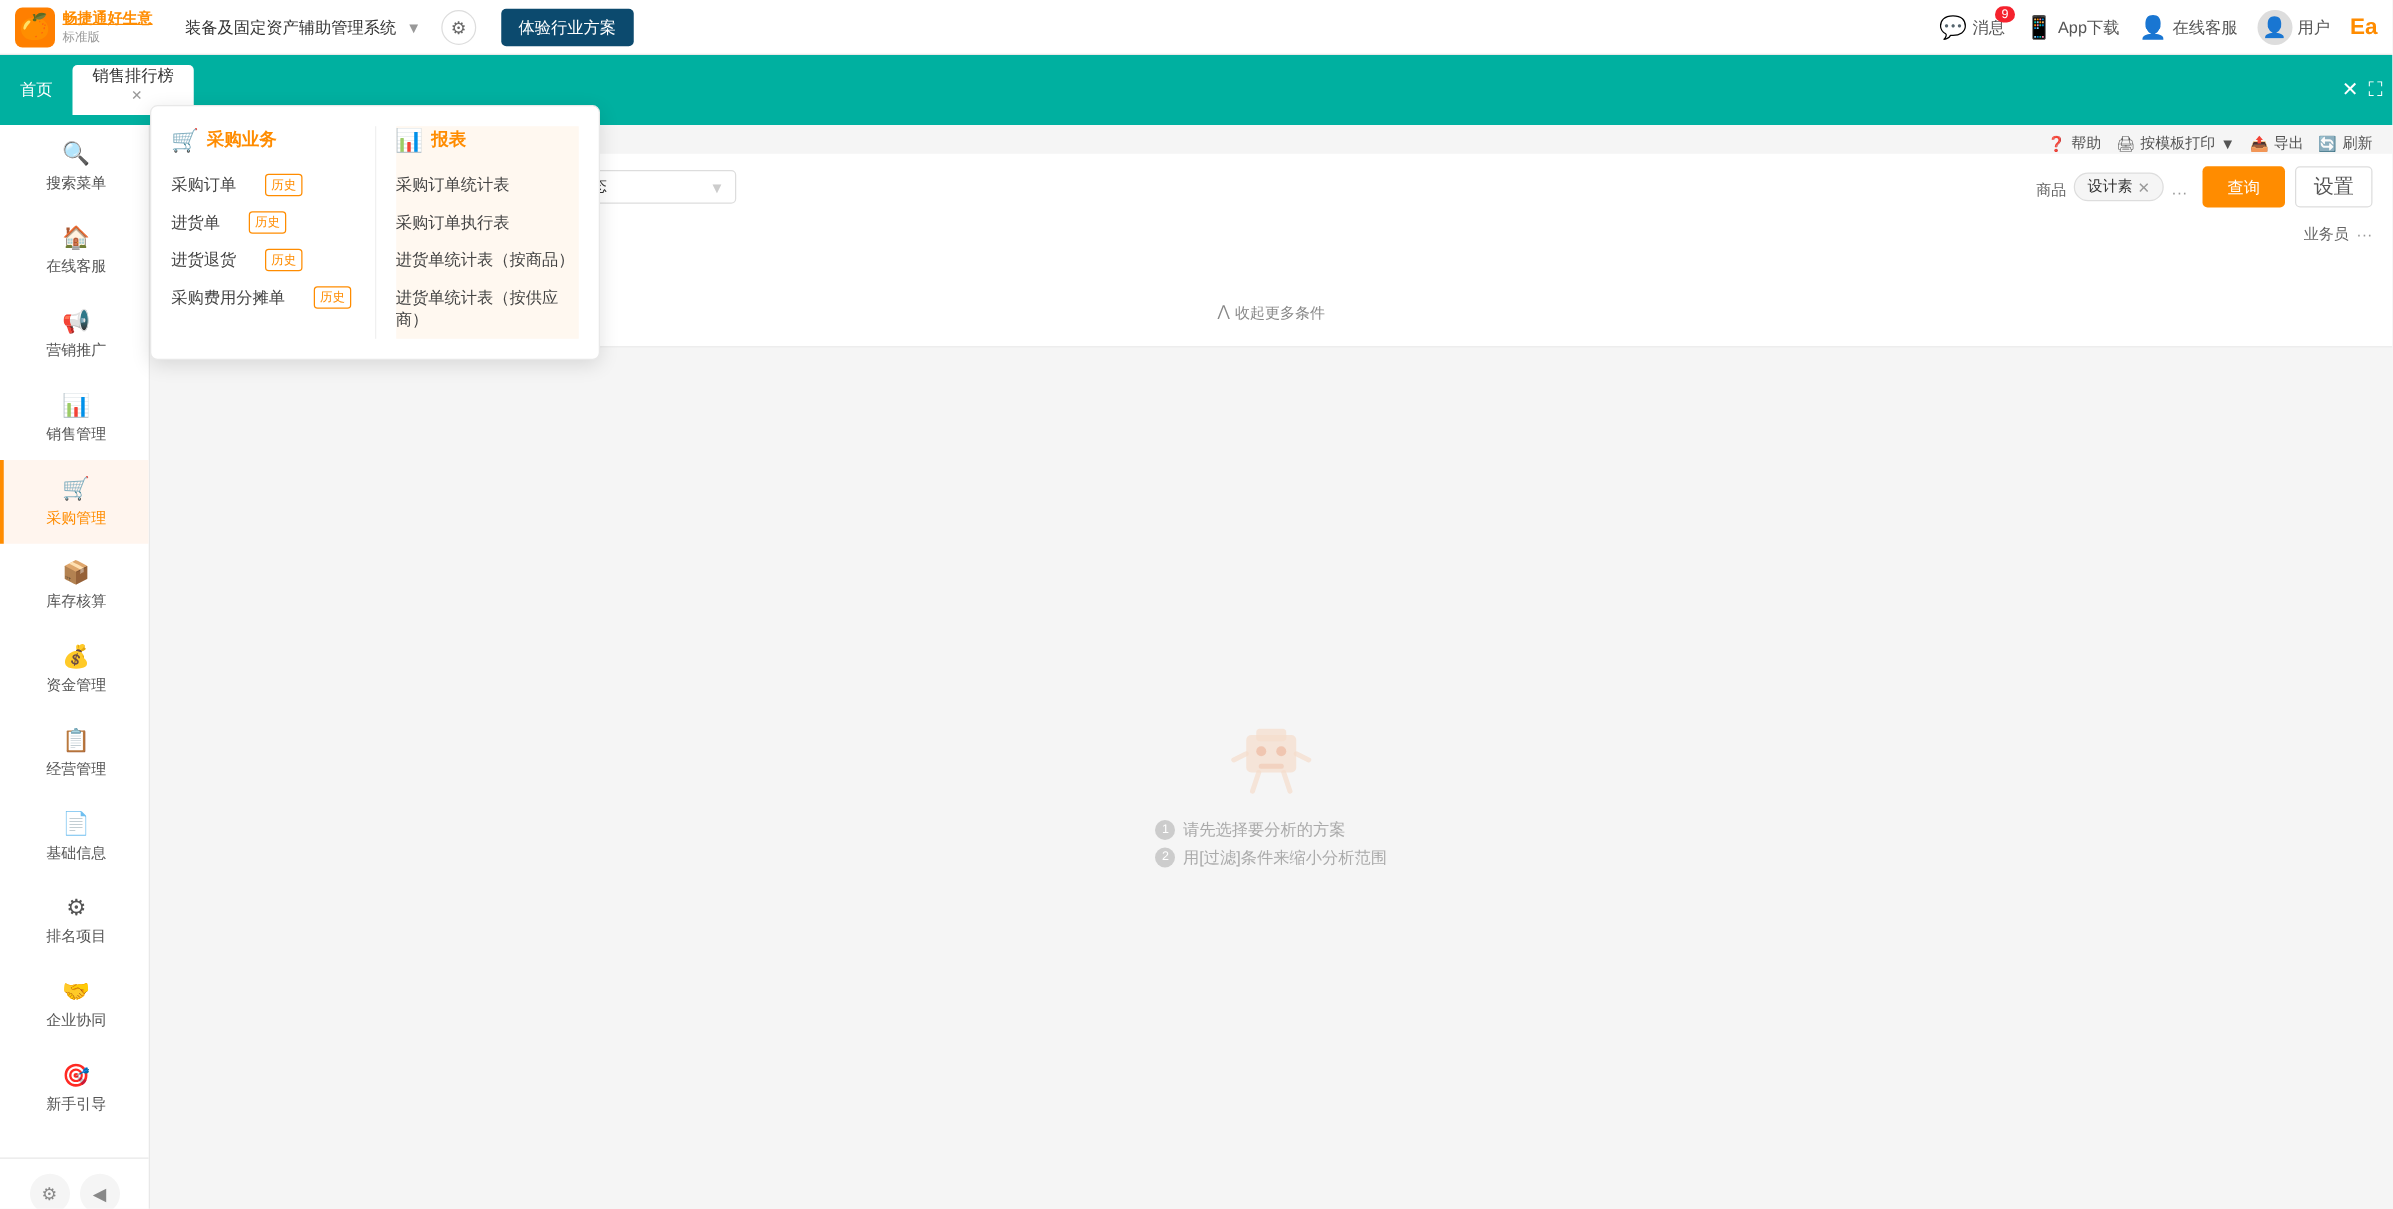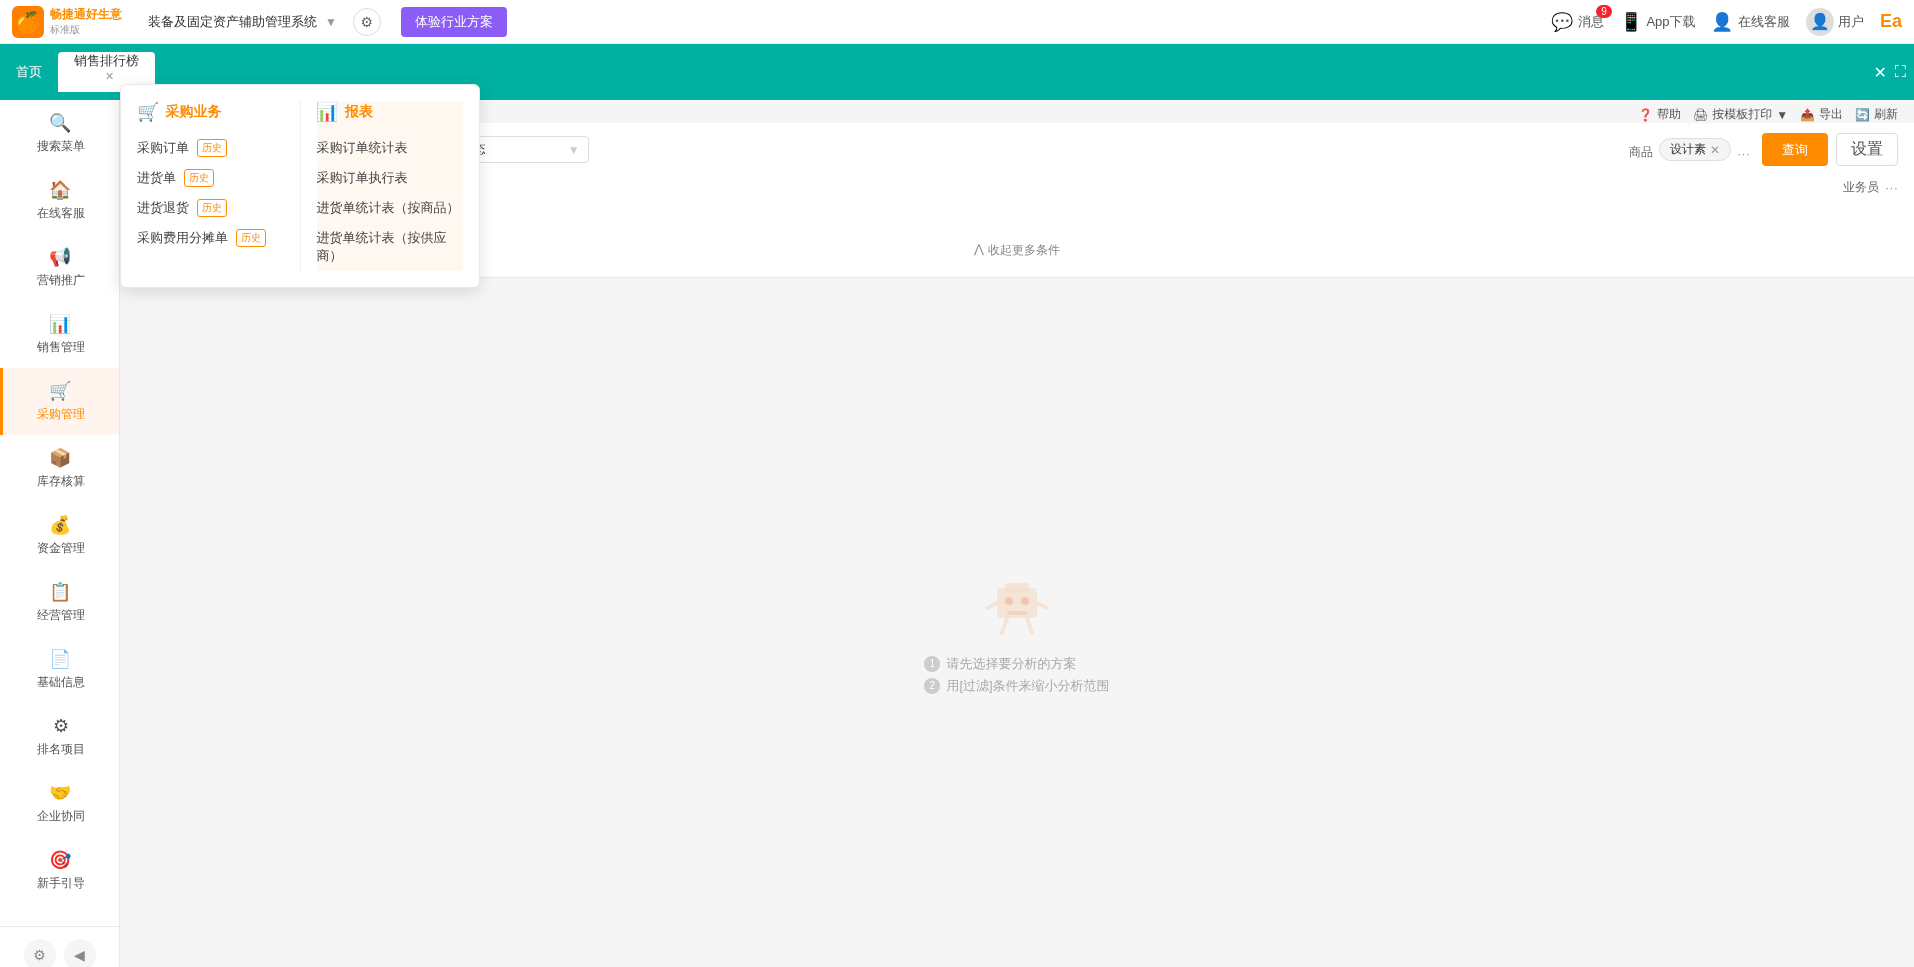--- a/index.html
+++ b/index.html
@@ -35,21 +35,21 @@
     }
     .system-title .arrow { color: #999; font-size: 12px; }
     .gear-btn {
       width: 28px; height: 28px; border-radius: 50%;
       border: 1px solid #ddd; background: #fff;
       display: flex; align-items: center; justify-content: center;
       cursor: pointer; color: #666; font-size: 14px;
       margin-left: 8px;
     }
     .industry-btn {
-      background: #8b5cf6; color: #fff; border: none;
+      background: #0c4a6e; color: #fff; border: none;
       padding: 6px 14px; border-radius: 4px; cursor: pointer;
       font-size: 13px; margin-left: 12px;
     }
     .header-right {
       margin-left: auto; display: flex; align-items: center; gap: 16px;
     }
     .header-right-item {
       display: flex; align-items: center; gap: 4px;
       color: #555; cursor: pointer; font-size: 13px; position: relative;
     }
@@ -203,21 +203,21 @@
     }
     .dropdown-cols { display: flex; gap: 0; }
     .dropdown-col { flex: 1; }
     .dropdown-col-title {
       font-size: 14px; font-weight: bold; color: #ff8c00;
       margin-bottom: 10px; display: flex; align-items: center; gap: 6px;
     }
     .dropdown-col-title .col-icon { font-size: 18px; }
     .dropdown-col:last-child .dropdown-col-title { color: #ff8c00; }
     .dropdown-item {
-      display: flex; align-items: flex-end; gap: 8px;
+      display: flex; align-items: flex-end; gap: 23px;
       padding: 6px 0; cursor: pointer; font-size: 13px; color: #444;
     }
     .hist-badge {
       background: #fff; border: 1px solid #ff8c00;
       color: #ff8c00; border-radius: 3px;
       font-size: 10px; padding: 1px 4px;
     }
     .divider-v {
       width: 1px; background: #f0f0f0; margin: 0 16px;
     }
@@ -225,21 +225,21 @@
   </style>
 </head>
 <body>
 
 <div class="top-header">
   <div class="logo-area">
     <div class="logo-icon">
       <span style="font-size:20px;">🍊</span>
     </div>
     <div>
-      <div style="font-size:12px;color:#ff8c00;font-weight:bold;">畅捷通好生意</div>
+      <div style="font-size:12px;color:#ff8c00;font-weight:bold;text-decoration:underline;">畅捷通好生意</div>
       <div style="font-size:10px;color:#999;">标准版</div>
     </div>
   </div>
 
   <div class="system-title">
     <span>装备及固定资产辅助管理系统</span>
     <span class="arrow">▼</span>
     <div class="gear-btn">⚙</div>
     <button class="industry-btn">体验行业方案</button>
   </div>

